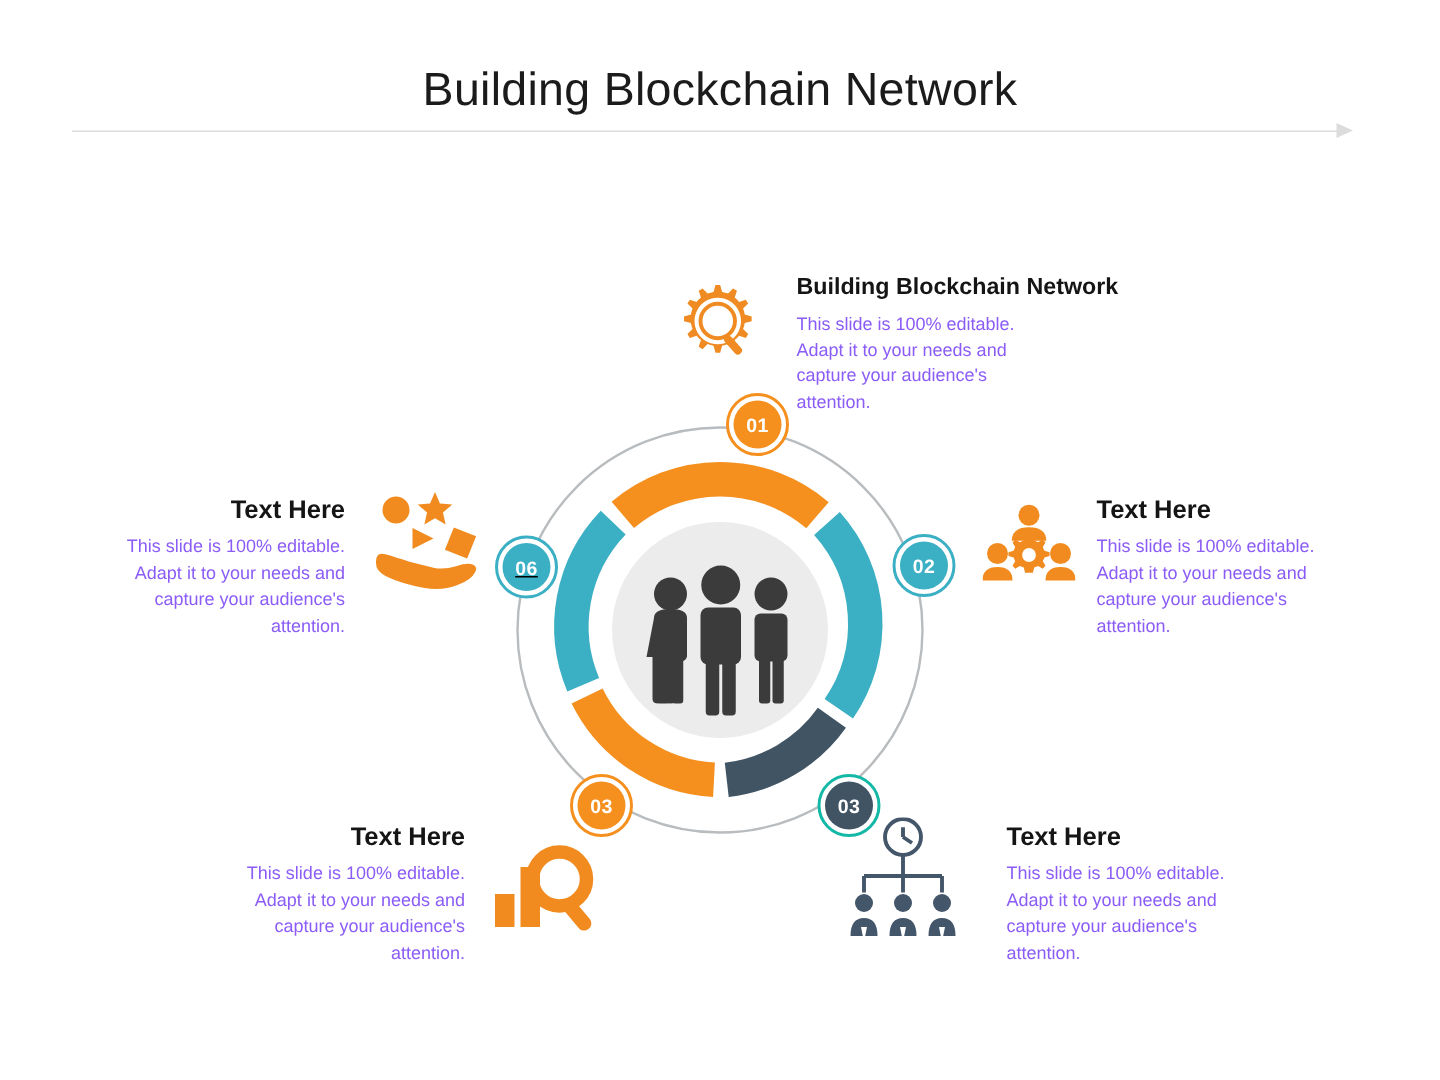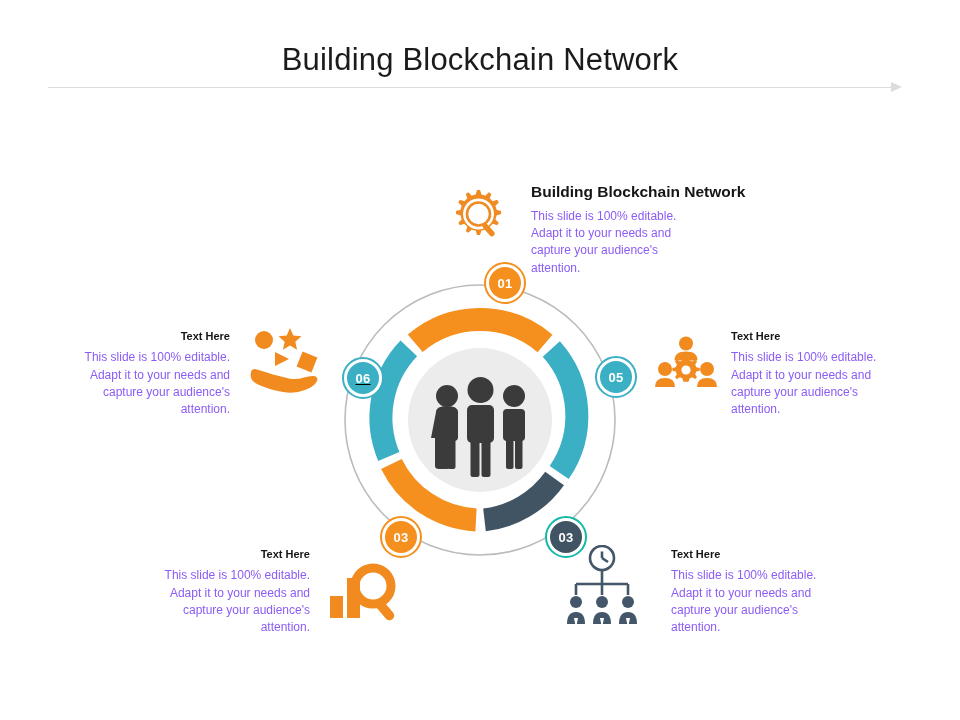--- a/index.html
+++ b/index.html
@@ -104,21 +104,21 @@
   .badge.teal .inner { background: #3bafc4; }
   .badge.navy { border: 2px solid #14b8a6; }
   .badge.navy .inner { background: #415464; }
 
   
   .block {
     position: absolute;
     width: 215px;
   }
   .block .heading {
-    font-size: 11px;
+    font-size: 17px;
     font-weight: bold;
     color: #151515;
     margin: 0 0 6px 0;
     line-height: 1.2;
   }
   .block .heading.wide {
     font-size: 15.5px;
     white-space: nowrap;
   }
   .block .body {
@@ -181,29 +181,29 @@
         <rect x="255.5" y="264" width="9" height="38" rx="2.5"></rect>
         <rect x="266.5" y="264" width="9" height="38" rx="2.5"></rect>
       </g>
     </svg>
   </div>
 
   <div class="badge orange" style="left:484px; top:242px;">
     <div class="inner">01</div>
   </div>
   <div class="badge teal" style="left:595px; top:336px;">
-    <div class="inner">05</div>
+    <div class="inner">02</div>
   </div>
   <div class="badge navy" style="left:545px; top:496px;">
     <div class="inner">03</div>
   </div>
   <div class="badge orange" style="left:380px; top:496px;">
     <div class="inner">03</div>
   </div>
-  <div class="badge teal" style="left:342px; top:337px;text-decoration:underline;">
+  <div class="badge teal" style="left:330px; top:337px;text-decoration:underline;">
     <div class="inner">06</div>
   </div>
 
   <div class="icon-abs" style="left:450px; top:168px;">
     <svg width="58" height="58" viewBox="0 0 58 58" xmlns="http://www.w3.org/2000/svg">
       <g fill="#ef8b22">
         <path d="M27 2 l3.1 0 l1.3 4.6 a19 19 0 0 1 4.0 1.1 l3.3 -3.4 l2.6 1.6 l-1.5 4.5 a19.5 19.5 0 0 1 2.9 2.9 l4.5 -1.5 l1.6 2.6 l-3.4 3.3 a19 19 0 0 1 1.1 4.0 l4.6 1.3 l0 3.1 l-4.6 1.3 a19 19 0 0 1 -1.1 4.0 l3.4 3.3 l-1.6 2.6 l-4.5 -1.5 a19.5 19.5 0 0 1 -2.9 2.9 l1.5 4.5 l-2.6 1.6 l-3.3 -3.4 a19 19 0 0 1 -4.0 1.1 l-1.3 4.6 l-3.1 0 l-1.3 -4.6 a19 19 0 0 1 -4.0 -1.1 l-3.3 3.4 l-2.6 -1.6 l1.5 -4.5 a19.5 19.5 0 0 1 -2.9 -2.9 l-4.5 1.5 l-1.6 -2.6 l3.4 -3.3 a19 19 0 0 1 -1.1 -4.0 l-4.6 -1.3 l0 -3.1 l4.6 -1.3 a19 19 0 0 1 1.1 -4.0 l-3.4 -3.3 l1.6 -2.6 l4.5 1.5 a19.5 19.5 0 0 1 2.9 -2.9 l-1.5 -4.5 l2.6 -1.6 l3.3 3.4 a19 19 0 0 1 4.0 -1.1 z
                  M 28.5 10.5 a15.5 15.5 0 1 0 0.01 0 z"></path>
         <circle cx="28.5" cy="26" r="11.5" fill="none" stroke="#ef8b22" stroke-width="2.6"></circle>
         <rect x="36" y="34.5" width="5.4" height="15" rx="2.6" transform="rotate(-42 38.7 42)"></rect>

